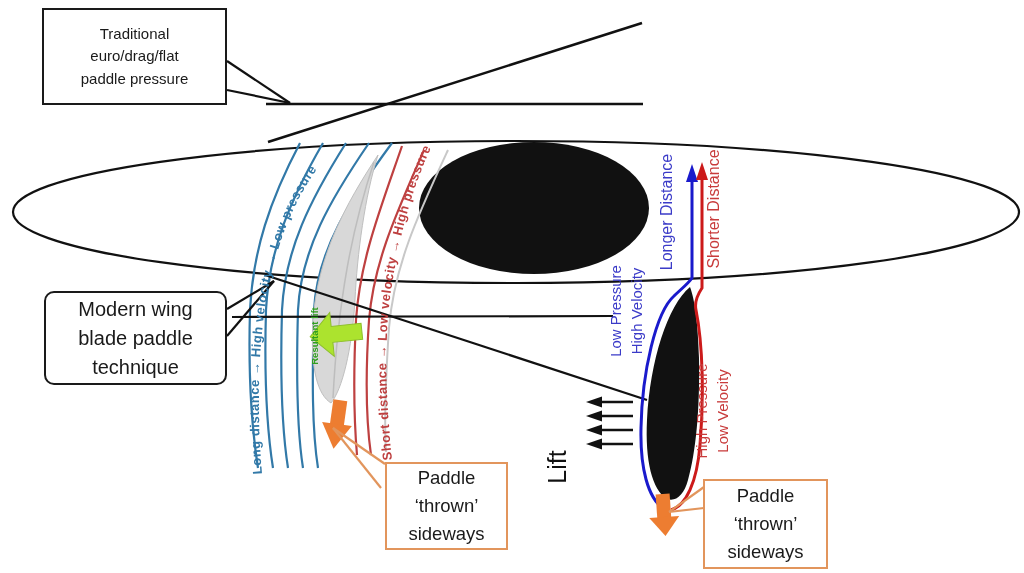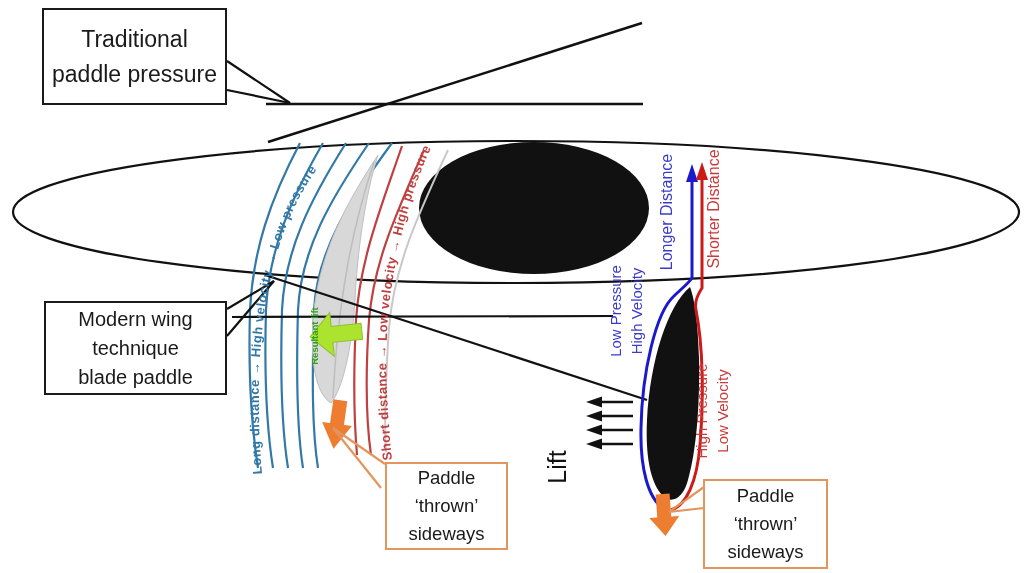--- a/index.html
+++ b/index.html
@@ -3,22 +3,22 @@
 <meta charset="utf-8">
 <style>
   html,body{margin:0;padding:0;background:#fff;}
   #stage{position:relative;width:1024px;height:573px;background:#fff;overflow:hidden;
          font-family:"Liberation Sans", sans-serif;}
   #diagram-svg{position:absolute;left:0;top:0;}
   .callout{position:absolute;background:#fff;border:2.5px solid #1a1a1a;
            display:flex;flex-direction:column;justify-content:center;align-items:center;
            text-align:center;color:#1a1a1a;z-index:2;}
   .callout .line{width:100%;}
-  .callout.white1{left:42px;top:8px;width:181px;height:93px;font-size:23px;line-height:1.5;}
-  .callout.white2{left:44px;top:301px;width:179px;height:90px;font-size:20px;line-height:1.45;}
+  .callout.white1{left:42px;top:8px;width:181px;height:93px;font-size:15px;line-height:1.5;}
+  .callout.white2{left:44px;top:291px;width:179px;height:90px;font-size:20px;line-height:1.45;border-radius:10px;}
   .callout.orange{border:2.5px solid #E2955C;font-size:18.5px;line-height:1.5;}
   .callout.orange.left{left:385px;top:462px;width:119px;height:84px;}
   .callout.orange.right{left:703px;top:479px;width:121px;height:86px;}
   text{font-family:"Liberation Sans", sans-serif;}
   .curved{font-size:13px;font-weight:bold;letter-spacing:0.5px;}
   .side{font-size:16px;}
   .side2{font-size:15px;}
   .lift{font-size:25px;}
   .resultant{font-size:9.5px;font-weight:bold;}
 </style>
@@ -113,27 +113,28 @@
   <g transform="rotate(-4 664 514)">
     <rect x="657" y="494" width="14" height="24" fill="#ED7D31"></rect>
     <polygon points="649,517 679,517 664,536" fill="#ED7D31"></polygon>
   </g>
   <line x1="704" y1="487" x2="669" y2="512" stroke-width="2.2" stroke="#E2955C"></line>
   <line x1="704" y1="508" x2="669" y2="512" stroke-width="2.2" stroke="#E2955C"></line>
 </svg>
 
 <div class="callout white1">
   <div class="line">Traditional</div>
+  <div class="line">euro/drag/flat</div>
   <div class="line">paddle pressure</div>
 </div>
 
 <div class="callout white2">
   <div class="line">Modern wing</div>
+  <div class="line">blade paddle</div>
   <div class="line">technique</div>
-  <div class="line">blade paddle</div>
 </div>
 
 <div class="callout orange left">
   <div class="line">Paddle</div>
   <div class="line">‘thrown’</div>
   <div class="line">sideways</div>
 </div>
 
 <div class="callout orange right">
   <div class="line">Paddle</div>

